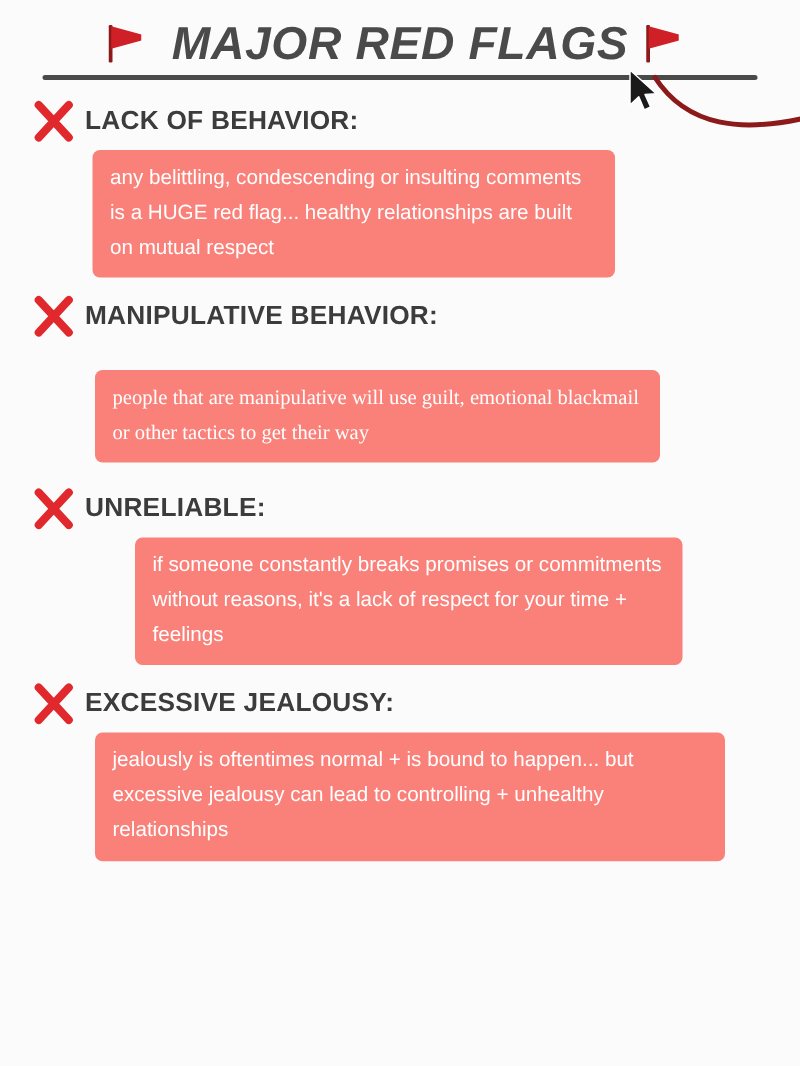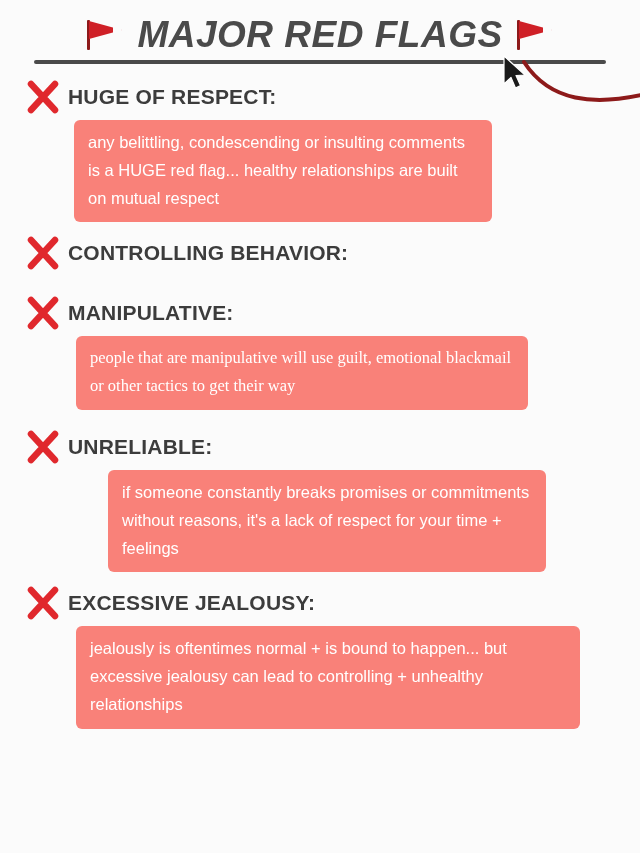--- a/index.html
+++ b/index.html
@@ -190,43 +190,37 @@
     <path d="M2 1 L2 29 L9 22.5 L13.5 33 L18.5 30.5 L14 20.5 L23 20 Z" fill="#1a1a1a" stroke="#ffffff" stroke-width="1.2" stroke-linejoin="round"></path>
   </svg>
 
   <div class="sections">
 
     <div class="section s0">
       <div class="section-head">
         <svg class="x-icon" viewBox="0 0 34 34">
           <path d="M5 4 L29 30 M29 4 L5 30" stroke="#e0282d" stroke-width="6.5" stroke-linecap="round"></path>
         </svg>
-        <span class="section-title">HUGE OF RESPECT:</span>
+        <span class="section-title">LACK OF BEHAVIOR:</span>
       </div>
       <div class="card c0">
         <p>any belittling, condescending or insulting comments is a HUGE red flag... healthy relationships are built on mutual respect</p>
       </div>
     </div>
 
     <div class="section s1">
       <div class="section-head">
         <svg class="x-icon" viewBox="0 0 34 34">
           <path d="M5 4 L29 30 M29 4 L5 30" stroke="#e0282d" stroke-width="6.5" stroke-linecap="round"></path>
         </svg>
-        <span class="section-title">CONTROLLING BEHAVIOR:</span>
+        <span class="section-title">MANIPULATIVE BEHAVIOR:</span>
       </div>
     </div>
 
     <div class="section s2">
-      <div class="section-head">
-        <svg class="x-icon" viewBox="0 0 34 34">
-          <path d="M5 4 L29 30 M29 4 L5 30" stroke="#e0282d" stroke-width="6.5" stroke-linecap="round"></path>
-        </svg>
-        <span class="section-title">MANIPULATIVE:</span>
-      </div>
       <div class="card c2">
         <p>people that are manipulative will use guilt, emotional blackmail or other tactics to get their way</p>
       </div>
     </div>
 
     <div class="section s3">
       <div class="section-head">
         <svg class="x-icon" viewBox="0 0 34 34">
           <path d="M5 4 L29 30 M29 4 L5 30" stroke="#e0282d" stroke-width="6.5" stroke-linecap="round"></path>
         </svg>

